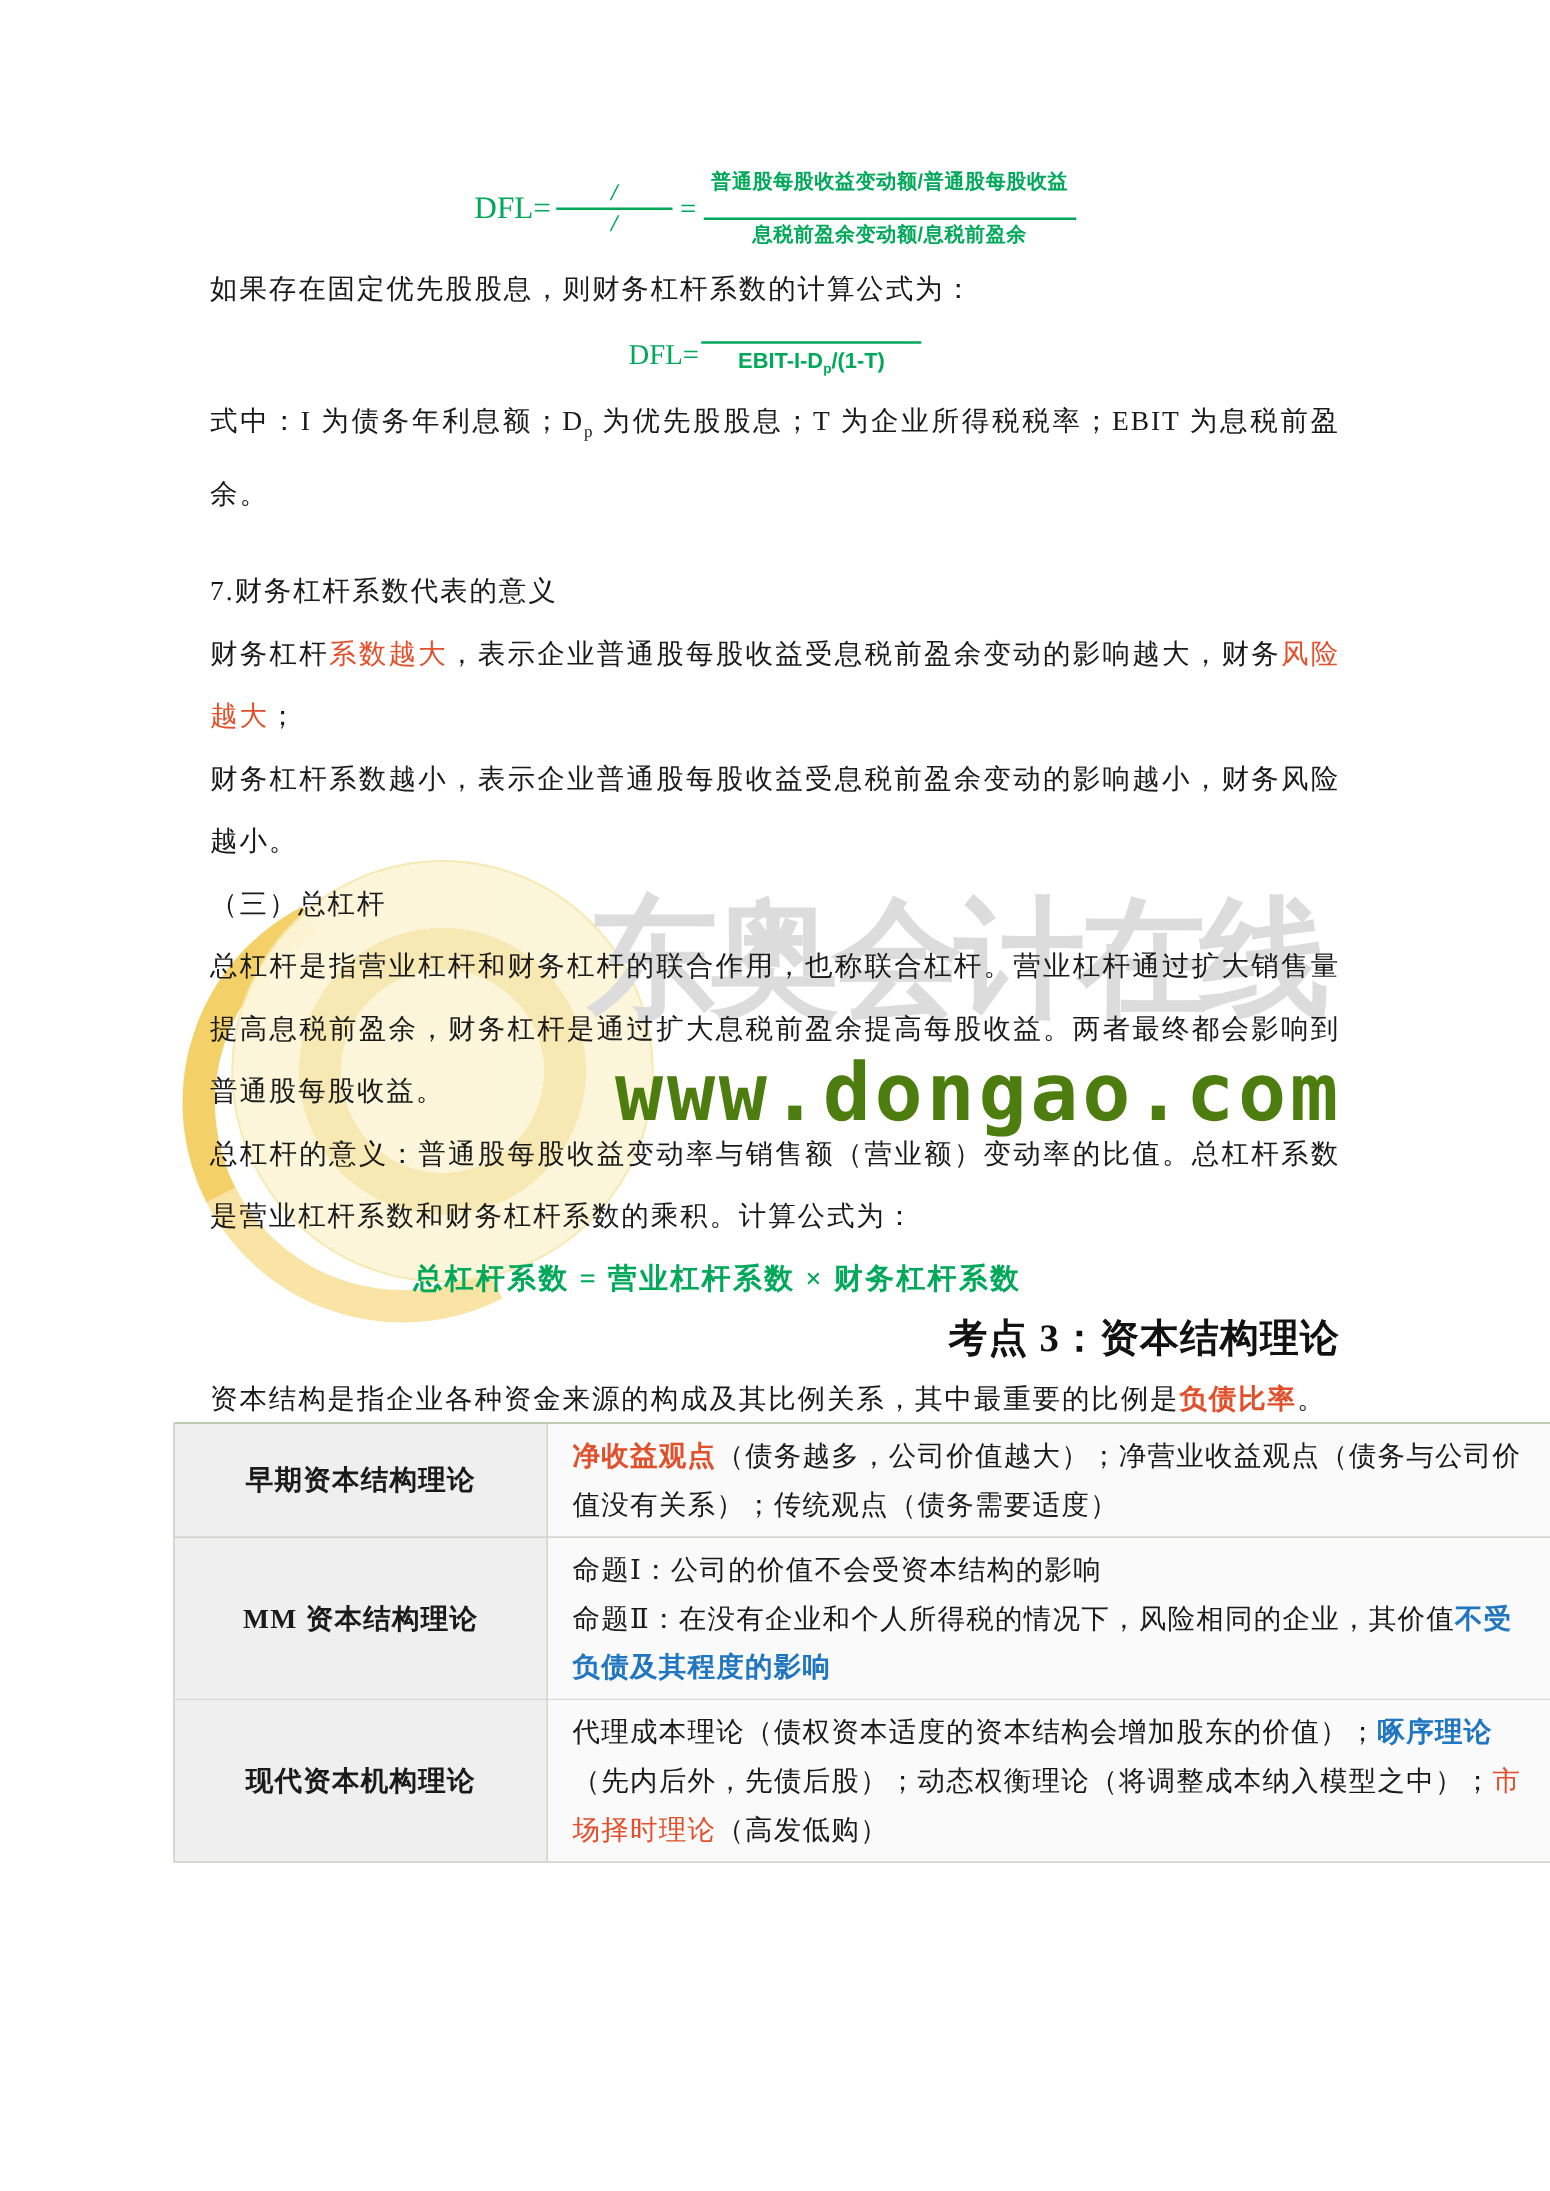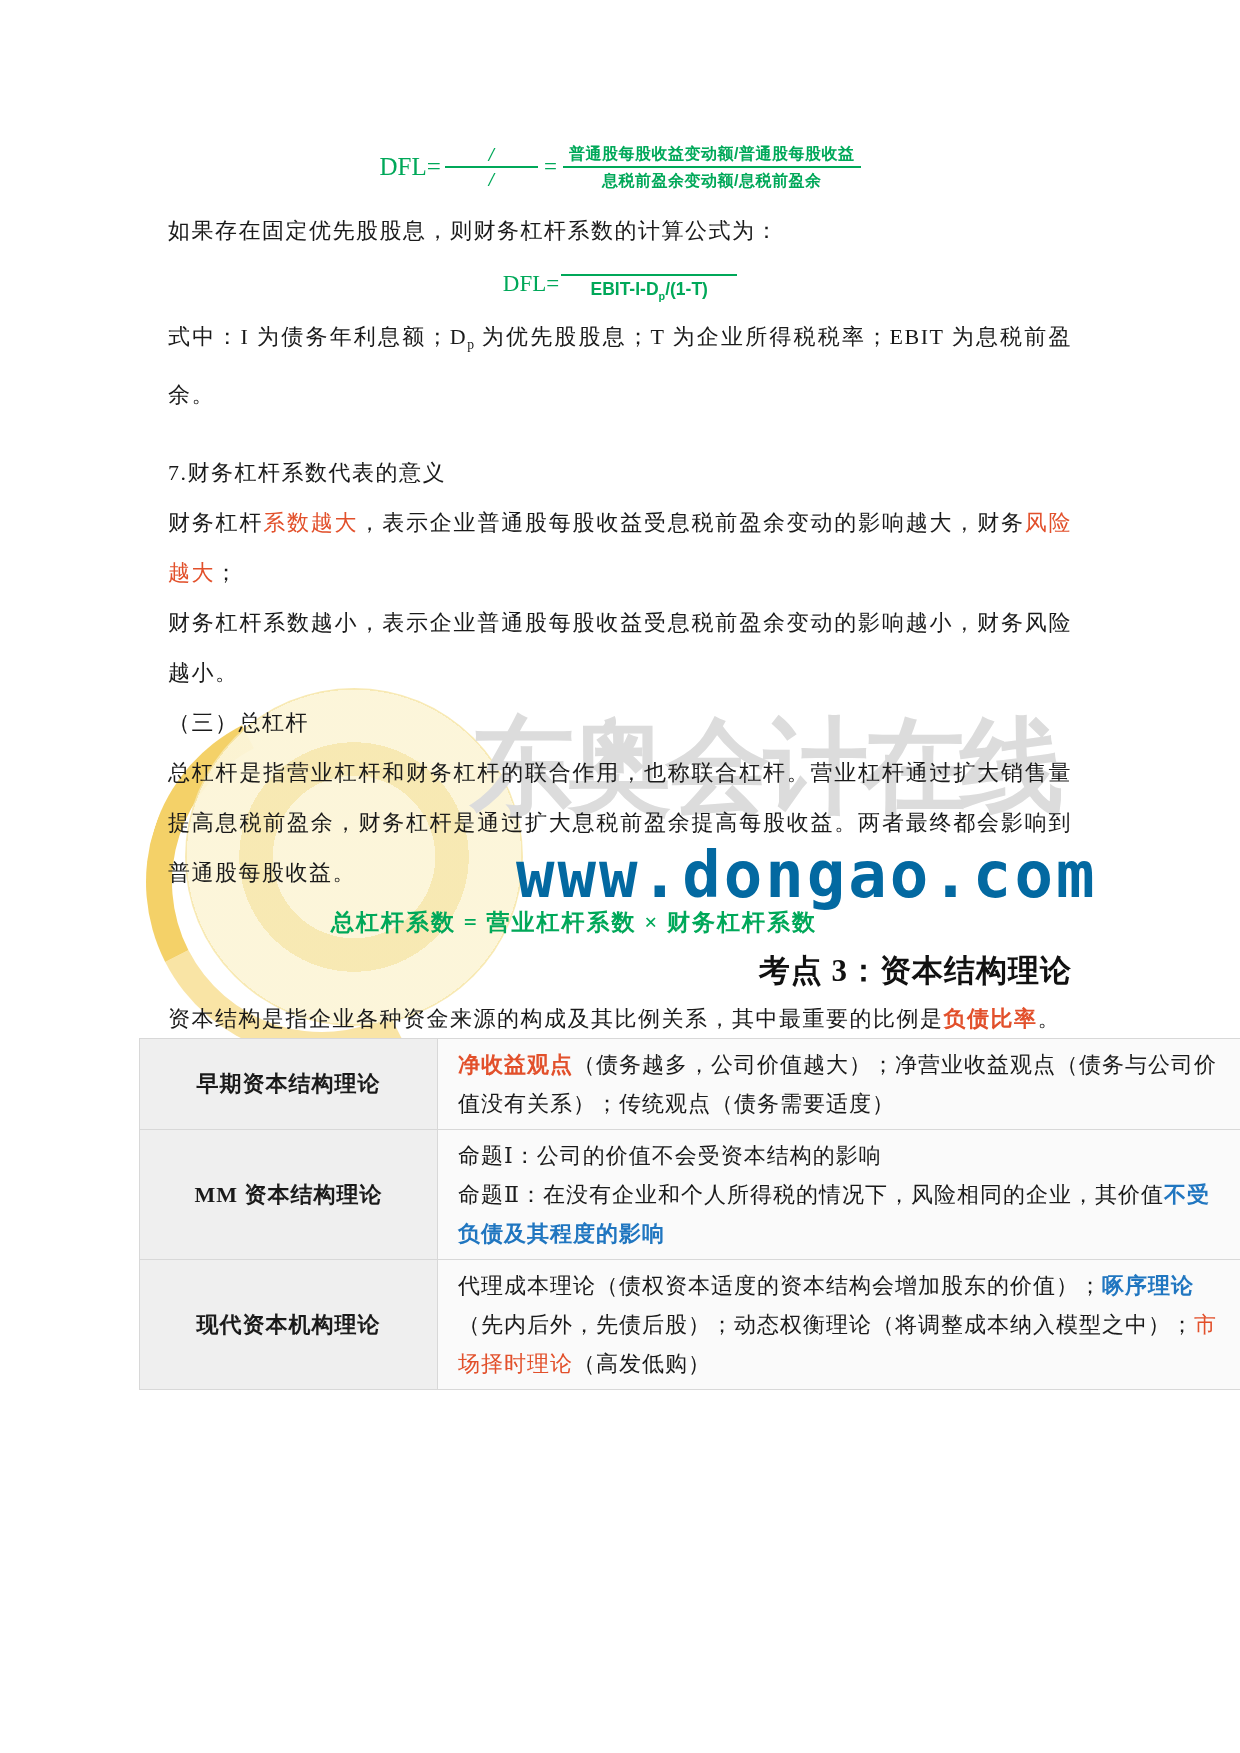--- a/index.html
+++ b/index.html
@@ -30,23 +30,23 @@
     transform:rotate(18deg);
   }
   .wm-brand{
     position:absolute;left:438px;top:698px;
     font-size:104px;font-weight:bold;letter-spacing:-6px;
     color:#dcdcdc;font-family:"Liberation Sans","DejaVu Sans",sans-serif;
     white-space:nowrap;
     margin-left:32px;
   }
   .wm-url{
-    position:absolute;left:516px;top:838px;
+    position:absolute;left:492px;top:838px;
     font-size:64px;font-weight:bold;letter-spacing:3px;
-    color:#0369a1;font-family:"DejaVu Sans Mono","Liberation Mono",monospace;
+    color:#4d7c0f;font-family:"DejaVu Sans Mono","Liberation Mono",monospace;
     white-space:nowrap;
   }
   
   .content{
     position:relative;z-index:1;
     padding:128px 168px 0 168px;
     font-size:22px;line-height:50px;letter-spacing:1.5px;
     text-align:justify;
   }
   .para{margin:0;}
@@ -54,21 +54,21 @@
   sub.seg{font-size:0.62em;vertical-align:sub;letter-spacing:0;}
   
   .formula{color:#00A859;letter-spacing:0;}
   .formula-1{
     height:78px;display:flex;align-items:center;justify-content:center;gap:4px;
     line-height:normal;text-align:center;
   }
   .f-lhs{font-size:25px;}
   .f-eq{font-size:23px;padding:0 2px;}
   .frac{display:inline-flex;flex-direction:column;align-items:center;line-height:normal;}
-  .frac .num{display:block;border-bottom:2px solid #00A859;padding:0 6px 1px 6px;}
+  .frac .num{display:block;border-bottom:2px solid #00A859;padding:0 6px 17px 6px;}
   .frac .den{display:block;padding-top:2px;}
   .slash-frac .num,.slash-frac .den{
     font-style:italic;font-weight:bold;font-size:19px;line-height:20px;
   }
   .slash-frac .num{padding:0 44px 1px 44px;}
   .text-frac .num,.text-frac .den{
     font-size:16px;font-weight:bold;letter-spacing:0.5px;line-height:22px;
     font-family:"Liberation Sans","DejaVu Sans",sans-serif;
   }
   .formula-2{
@@ -146,20 +146,21 @@
         <span class="den"><span>EBIT-I-D</span><sub class="seg">p</sub><span>/(1-T)</span></span>
       </span>
     </div>
 
     <p class="para"><span>式中：I 为债务年利息额；D</span><sub class="seg">p</sub><span> 为优先股股息；T 为企业所得税税率；EBIT 为息税前盈余。</span></p>
     <p class="para mt-gap"><span>7.财务杠杆系数代表的意义</span></p>
     <p class="para"><span>财务杠杆</span><span style="color: rgb(226, 80, 43);">系数越大</span><span>，表示企业普通股每股收益受息税前盈余变动的影响越大，财务</span><span style="color: rgb(226, 80, 43);">风险越大</span><span>；</span></p>
     <p class="para"><span>财务杠杆系数越小，表示企业普通股每股收益受息税前盈余变动的影响越小，财务风险越小。</span></p>
     <p class="para"><span>（三）总杠杆</span></p>
     <p class="para"><span>总杠杆是指营业杠杆和财务杠杆的联合作用，也称联合杠杆。营业杠杆通过扩大销售量提高息税前盈余，财务杠杆是通过扩大息税前盈余提高每股收益。两者最终都会影响到普通股每股收益。</span></p>
+    <p class="para"><span>总杠杆的意义：普通股每股收益变动率与销售额（营业额）变动率的比值。总杠杆系数是营业杠杆系数和财务杠杆系数的乘积。计算公式为：</span></p>
 
     <div class="formula formula-total">总杠杆系数 = 营业杠杆系数 × 财务杠杆系数</div>
 
     <h2 class="heading">考点 3：资本结构理论</h2>
 
     <p class="para"><span>资本结构是指企业各种资金来源的构成及其比例关系，其中最重要的比例是</span><span style="color: rgb(226, 80, 43); font-weight: bold;">负债比率</span><span>。</span></p>
 
     <table class="cap">
       <tbody>
         <tr>

